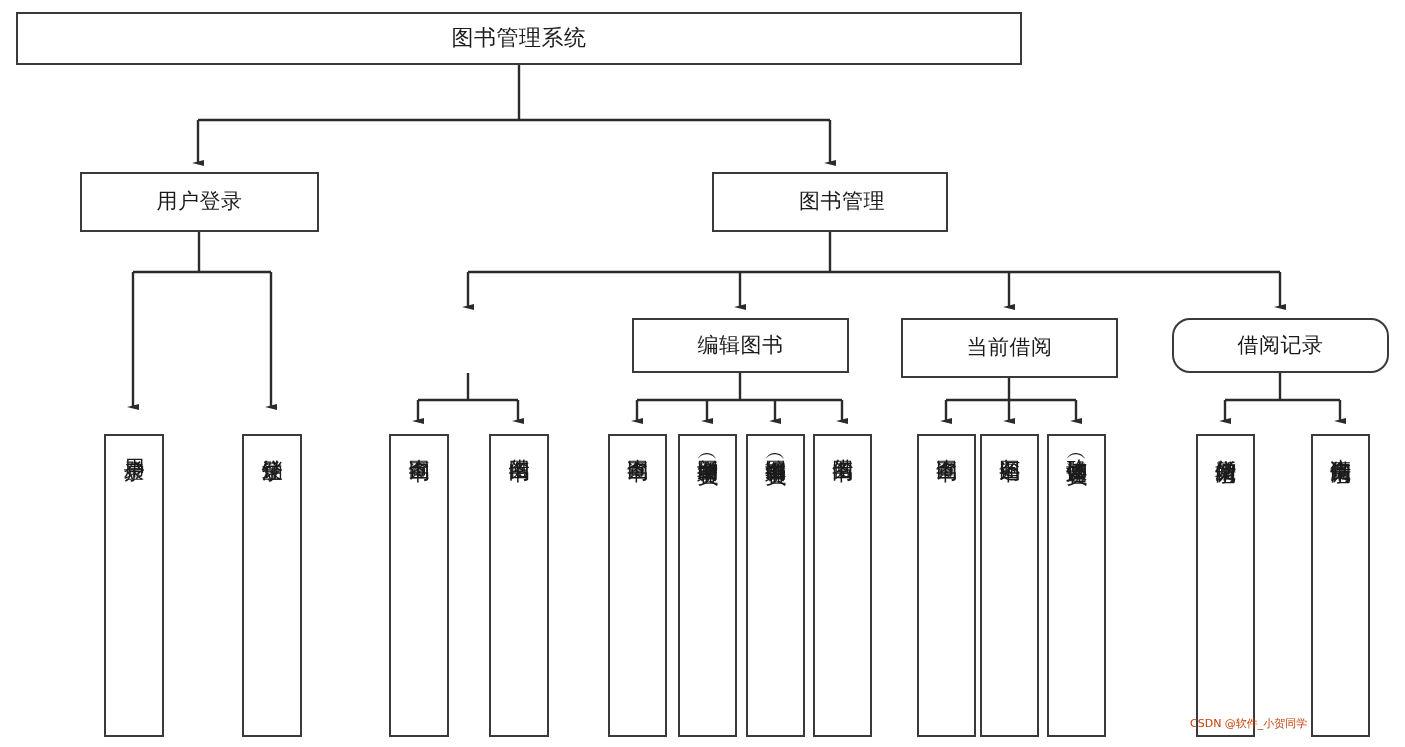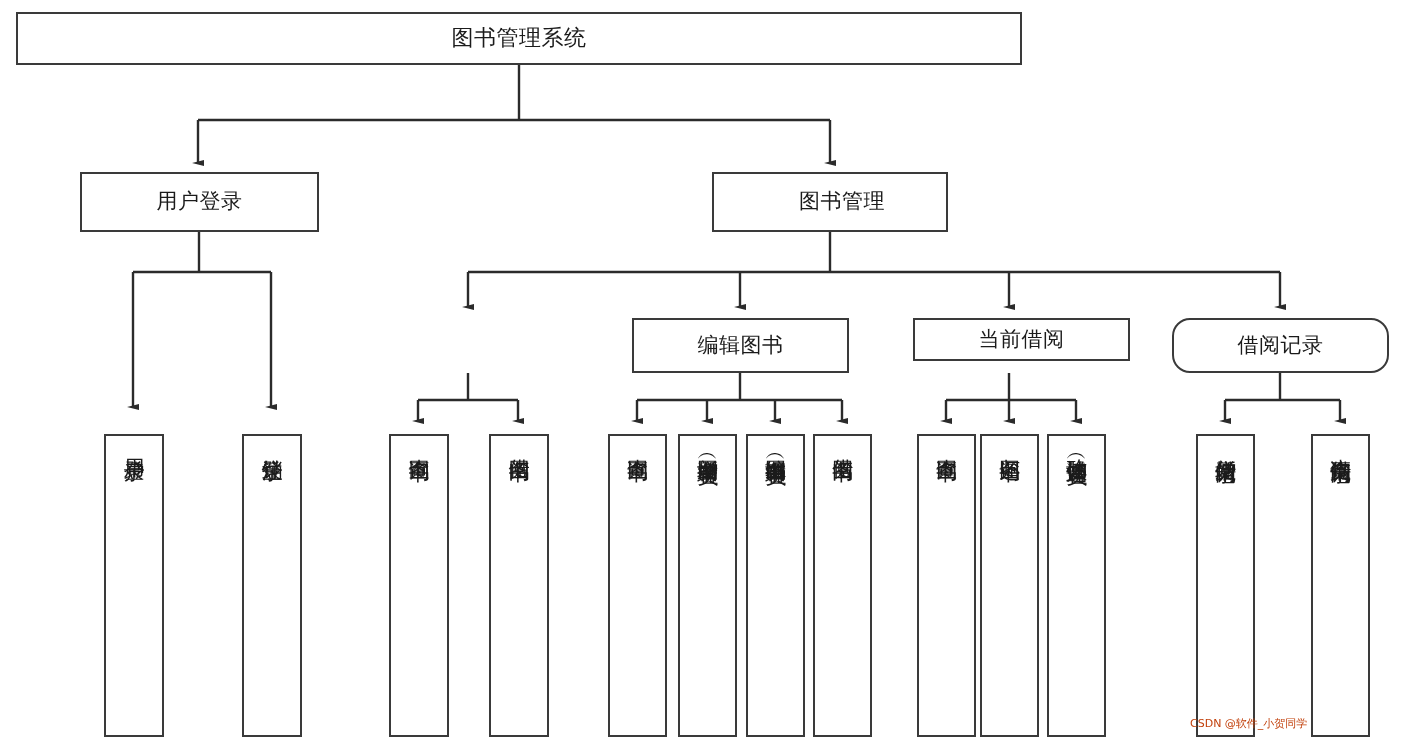--- a/index.html
+++ b/index.html
@@ -133,21 +133,21 @@
 
   <div class="node h-node" style="left:712px; top:172px; width:236px; height:60px;padding-left:24px;">
     <span class="lbl">图书管理</span>
   </div>
 
 
   <div class="node h-node" style="left:632px; top:318px; width:217px; height:55px;">
     <span class="lbl">编辑图书</span>
   </div>
 
-  <div class="node h-node" style="left:901px; top:318px; width:217px; height:43px;margin-left:12px;">
+  <div class="node h-node" style="left:901px; top:318px; width:217px; height:60px;">
     <span class="lbl">当前借阅</span>
   </div>
 
   <div class="node h-node" style="left:1172px; top:318px; width:217px; height:55px;border-radius:18px;">
     <span class="lbl">借阅记录</span>
   </div>
 
   <div class="node v-node" style="left:104px; top:434px; width:60px; height:303px;">
     <span class="lbl">用户登录</span>
   </div>

